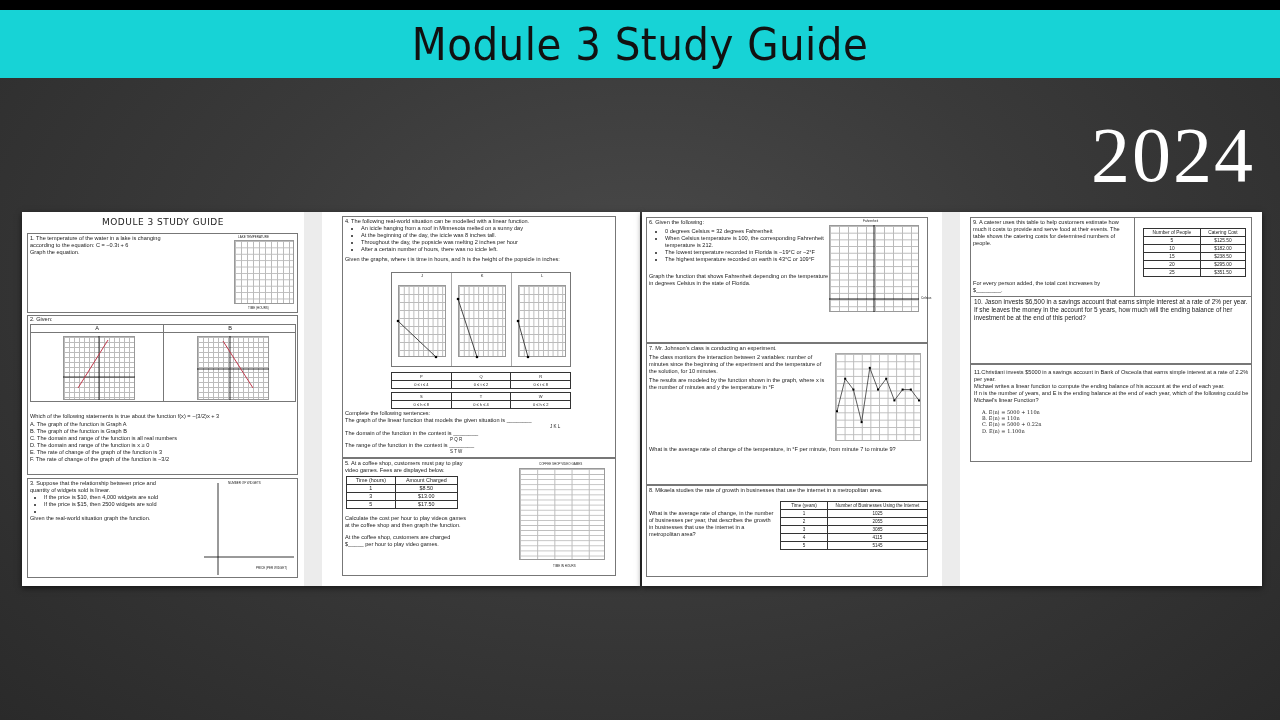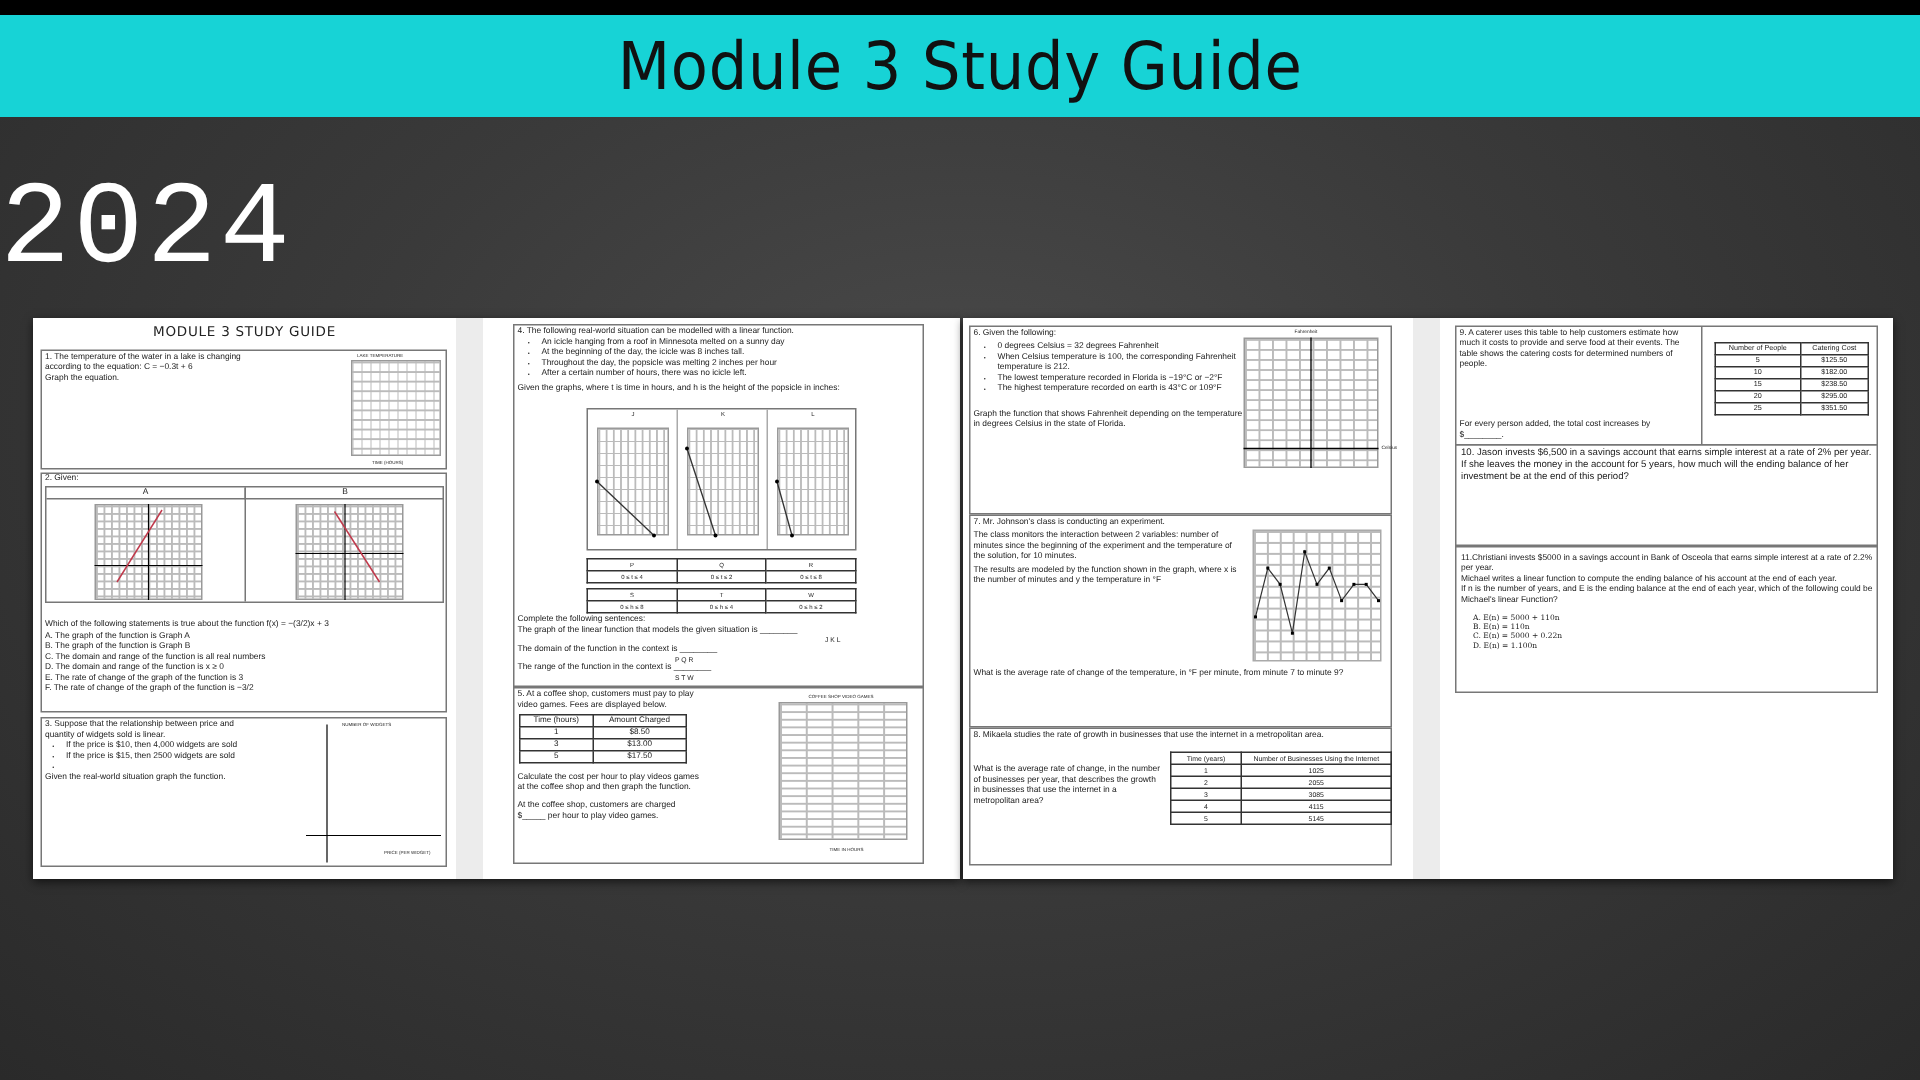--- a/index.html
+++ b/index.html
@@ -9,22 +9,22 @@
     font-family: "Liberation Sans", sans-serif;
     position: relative;
   }
   .topbar { position:absolute; left:0; top:0; width:1280px; height:10px; background:#000; }
   .banner {
     position:absolute; left:0; top:10px; width:1280px; height:68px;
     background:#17d3d6; display:flex; align-items:center; justify-content:center;
   }
   .banner-title { font-family:"DejaVu Sans", sans-serif; font-size:44px; font-weight:normal; color:#111; letter-spacing:0.5px; transform:scaleX(0.92); }
   .year {
-    position:absolute; left:0; top:110px; width:1255px; text-align:left;
-    color:#fff; font-family:Liberation Mono, monospace; font-size:78px; font-weight:normal; letter-spacing:2px;
+    position:absolute; left:0; top:110px; width:1255px; text-align:right;
+    color:#fff; font-family:Liberation Serif, serif; font-size:78px; font-weight:normal; letter-spacing:2px;
   }
   .sheet { position:absolute; background:#fff; box-shadow:0 2px 6px rgba(0,0,0,0.6); }
   .sheet.left { left:22px; top:212px; width:618px; height:374px; }
   .sheet.right { left:642px; top:212px; width:620px; height:374px; }
   .gutter { position:absolute; top:0; width:18px; height:100%; background:#ececec; }
   .page { position:absolute; top:0; height:100%; font-size:5.6px; color:#222; line-height:1.25; }
   .box { position:absolute; border:1px solid #777; }
   .txt { position:absolute; }
   .p { margin-bottom:1px; }
   ul.b { padding-left:14px; }

